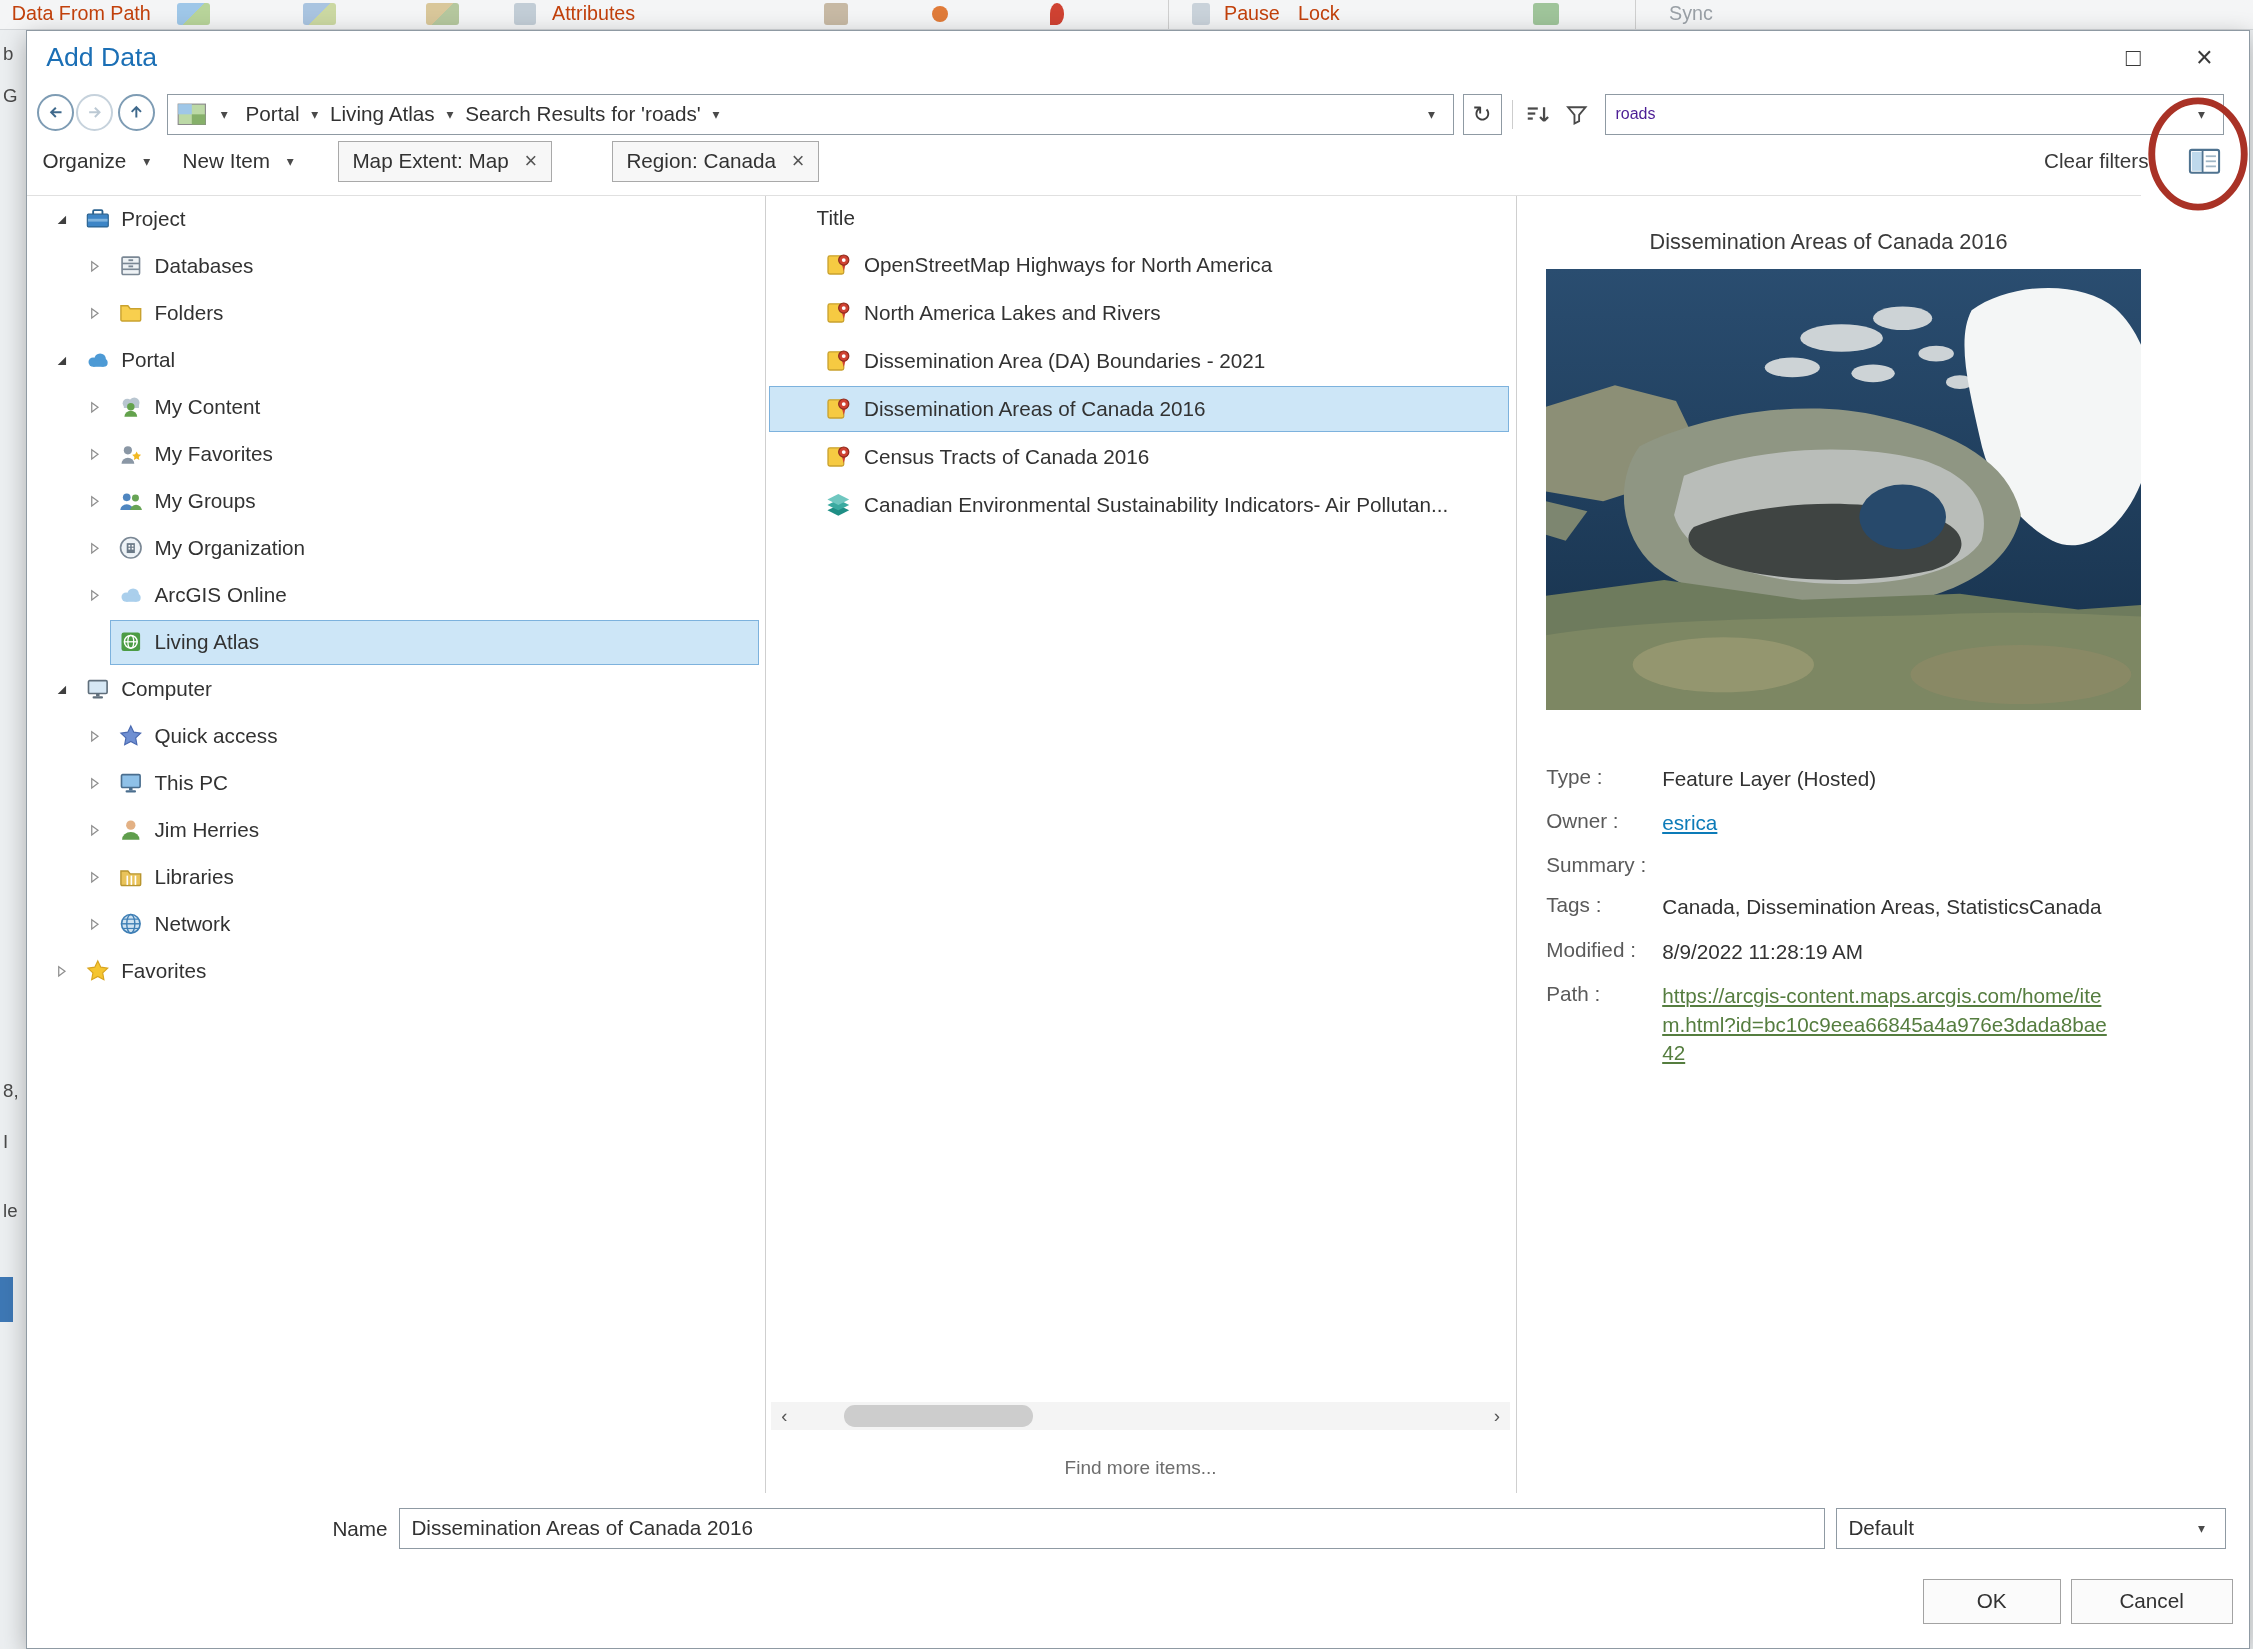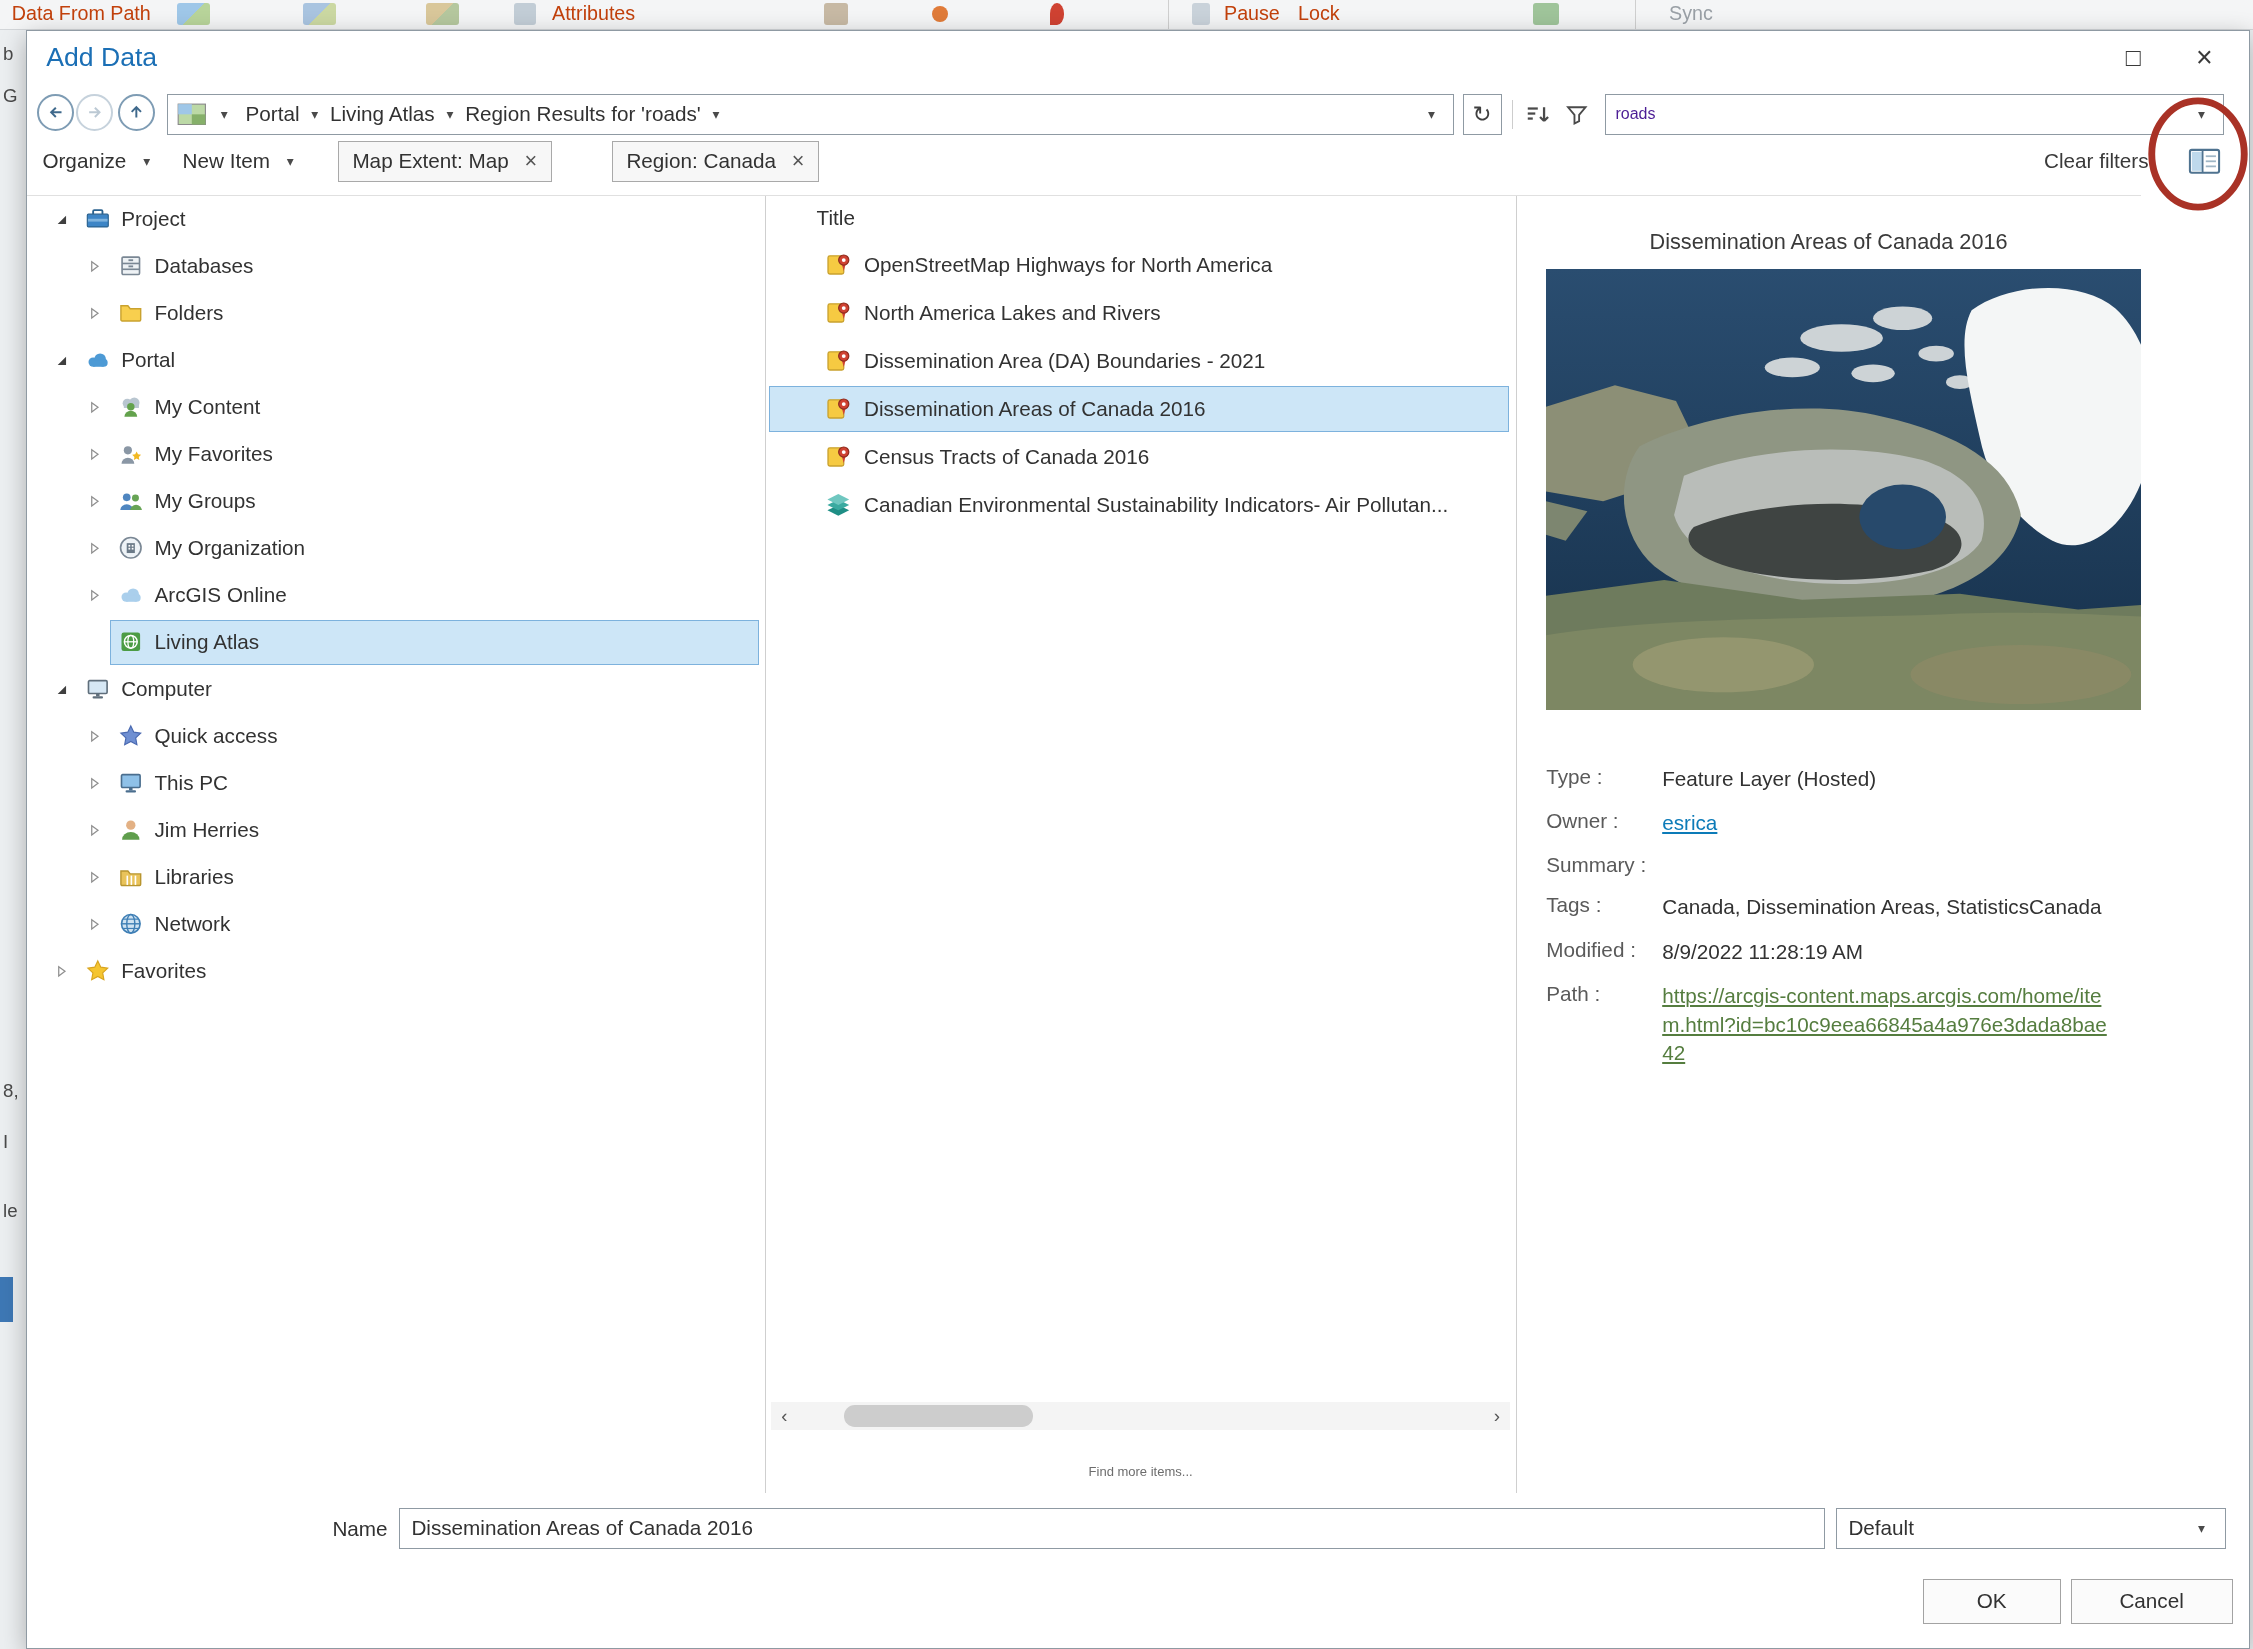--- a/index.html
+++ b/index.html
@@ -68,21 +68,21 @@
   .list-header{height:45px;display:flex;align-items:center;padding-left:51px;color:#323232}
   .lrow{position:relative;height:48px;display:flex;align-items:center;gap:11.8px;padding-left:59px}
   .lrow>*{position:relative;z-index:1}
   .lrow.sel::before{content:"";position:absolute;left:3.9px;right:6.9px;top:1px;bottom:1px;background:#cde6f7;border:1px solid #7db2dd;z-index:0}
   .licon{width:27.6px;display:flex;justify-content:center}
   .licon svg{width:26.6px;height:26.6px;display:block}
   .llabel{white-space:nowrap;overflow:hidden;text-overflow:ellipsis;padding-right:13.8px}
   .hscroll{position:absolute;left:5.9px;right:5.9px;bottom:63px;height:27.6px;background:#f4f4f4;display:flex;align-items:center;justify-content:space-between}
   .sarrow{width:25.6px;text-align:center;color:#555;font-size:18.7px;background:none;border:none;font-family:inherit}
   .sthumb{position:absolute;left:73px;top:3px;width:189px;height:21.7px;background:#cdcdcd;border-radius:10.8px}
-  .find-more{position:absolute;left:0;right:0;bottom:13.8px;text-align:center;color:#6d6d6d;background:none;border:none;font:inherit;font-size:13px;width:100%}
+  .find-more{position:absolute;left:0;right:0;bottom:13.8px;text-align:center;color:#6d6d6d;background:none;border:none;font:inherit;font-size:19px;width:100%}
 
   
   .det-title{position:absolute;top:33px;left:9.9px;right:9.9px;text-align:center;font-size:21.7px;color:#3a3a3a;white-space:nowrap}
   .thumb{position:absolute;left:29.6px;top:73px;width:668px;height:441px;display:block}
   .fields{position:absolute;left:29.6px;top:569px;right:33px}
   .field{display:flex;margin-bottom:15.8px}
   .flabel{width:116px;flex:none;color:#5a5a5a}
   .fvalue{flex:1;line-height:28.6px}
   a.blue{color:#0c7bb8;text-decoration:underline}
   a.green{color:#557d3f;text-decoration:underline;word-break:break-all;display:block}
@@ -160,21 +160,21 @@
             <path d="M1,1 h12 v9 h-12 z" fill="#9fc7e8"></path>
             <path d="M13,10 h12 v9 h-12 z" fill="#86b06a"></path>
           </svg>
       </span>
       <span class="caret">▾</span>
       <span id="breadcrumb" style="display:flex;align-items:center">
           <span class="crumb">Portal</span>
           <span class="caret">▾</span>
           <span class="crumb">Living Atlas</span>
           <span class="caret">▾</span>
-          <span class="crumb">Region Results for 'roads'</span>
+          <span class="crumb">Search Results for 'roads'</span>
           <span class="caret">▾</span>
         </span>
       <span class="caret addr-end">▾</span>
     </div>
 
     <button class="refresh-btn iconbtn">↻</button>
     <div class="vsep"></div>
 
     <button class="sort-btn iconbtn">
       <svg viewBox="0 0 22 22" width="27.6" height="27.6">

